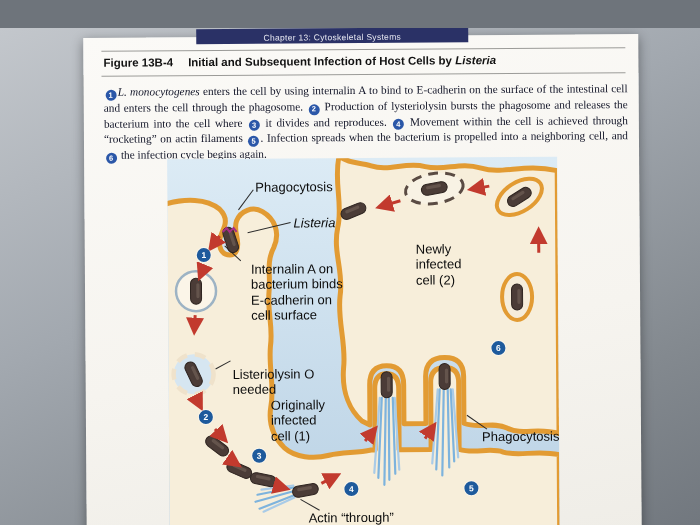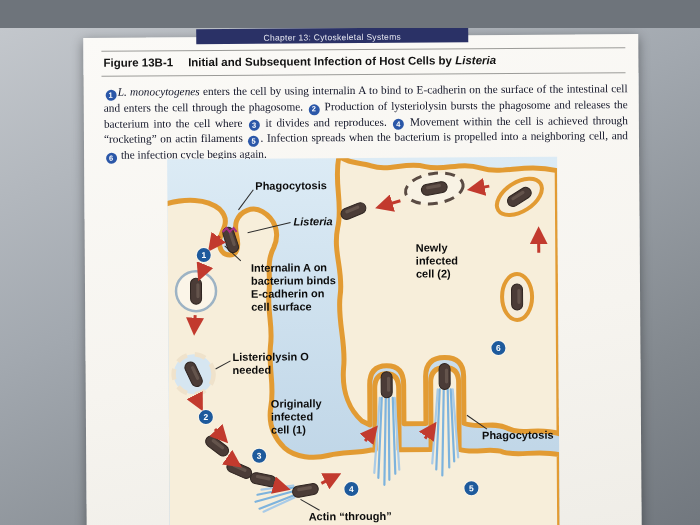--- a/index.html
+++ b/index.html
@@ -23,27 +23,27 @@
   .caption{position:absolute;left:20px;top:47px;width:524px;
     font-family:"Liberation Serif",serif;font-size:11.3px;line-height:1.27;
     color:#101326;text-align:justify;}
   .cnum{display:inline-flex;align-items:center;justify-content:center;
     width:11px;height:11px;border-radius:50%;background:#2b57a8;color:#fff;
     font-family:"Liberation Sans",sans-serif;font-size:7.5px;font-weight:bold;
     vertical-align:-1.5px;margin:0 1.5px;}
   .diagram{position:absolute;left:83px;top:122px;width:390px;height:380px;
     background:linear-gradient(#dcebf5,#b9d1e4);overflow:hidden;}
   .diagram svg{position:absolute;left:0;top:0;}
-  .dlabel{position:absolute;font-size:11px;font-weight:bold;color:#0c0c0c;
+  .dlabel{position:absolute;font-size:13px;font-weight:normal;color:#0c0c0c;
     line-height:1.18;white-space:pre-line;}
   .lbl-phag-top{left:88px;top:21px}
   .lbl-listeria{left:126px;top:57px;font-style:italic}
   .lbl-internalin{left:83px;top:103px}
   .lbl-newly{left:248px;top:84px}
-  .lbl-lister{left:64px;top:192px}
+  .lbl-lister{left:64px;top:208px}
   .lbl-orig{left:102px;top:239px}
   .lbl-phag-right{left:313px;top:272px}
   .lbl-actin{left:139px;top:352px}
   .badge{position:absolute;width:14px;height:14px;border-radius:50%;
     background:#1e5a9c;color:#fff;font-size:8.5px;font-weight:bold;
     display:flex;align-items:center;justify-content:center;
     box-shadow:0 0 0 1px rgba(255,255,255,.45);}
   .b1{left:29px;top:89px}.b2{left:30px;top:251px}.b3{left:83px;top:290px}
   .b4{left:175px;top:324px}.b5{left:295px;top:324px}.b6{left:323px;top:184px}
 </style>
@@ -54,21 +54,21 @@
 
   <div class="page">
 
     <div class="chapter-bar">
       <span>Chapter 13: Cytoskeletal Systems</span>
     </div>
 
     <div class="rule rule-top"></div>
 
     <div class="fig-title">
-      <span>Figure 13B-1</span><span class="gap"></span><span>Initial and Subsequent Infection of Host Cells by </span><em>Listeria</em>
+      <span>Figure 13B-4</span><span class="gap"></span><span>Initial and Subsequent Infection of Host Cells by </span><em>Listeria</em>
     </div>
 
     <div class="rule rule-bottom"></div>
 
     <div class="caption"><span class="cnum">1</span><em>L. monocytogenes</em><span> enters the cell by using internalin A to bind to E-cadherin on the surface of the intestinal cell and enters the cell through the phagosome. </span><span class="cnum">2</span><span> Production of lysteriolysin bursts the phagosome and releases the bacterium into the cell where </span><span class="cnum">3</span><span> it divides and reproduces. </span><span class="cnum">4</span><span> Movement within the cell is achieved through “rocketing” on actin filaments </span><span class="cnum">5</span><span>. Infection spreads when the bacterium is propelled into a neighboring cell, and </span><span class="cnum">6</span><span> the infection cycle begins again.</span></div>
 
     <div class="diagram">
 
       <svg width="390" height="380" viewBox="0 0 390 380">
         <defs>

